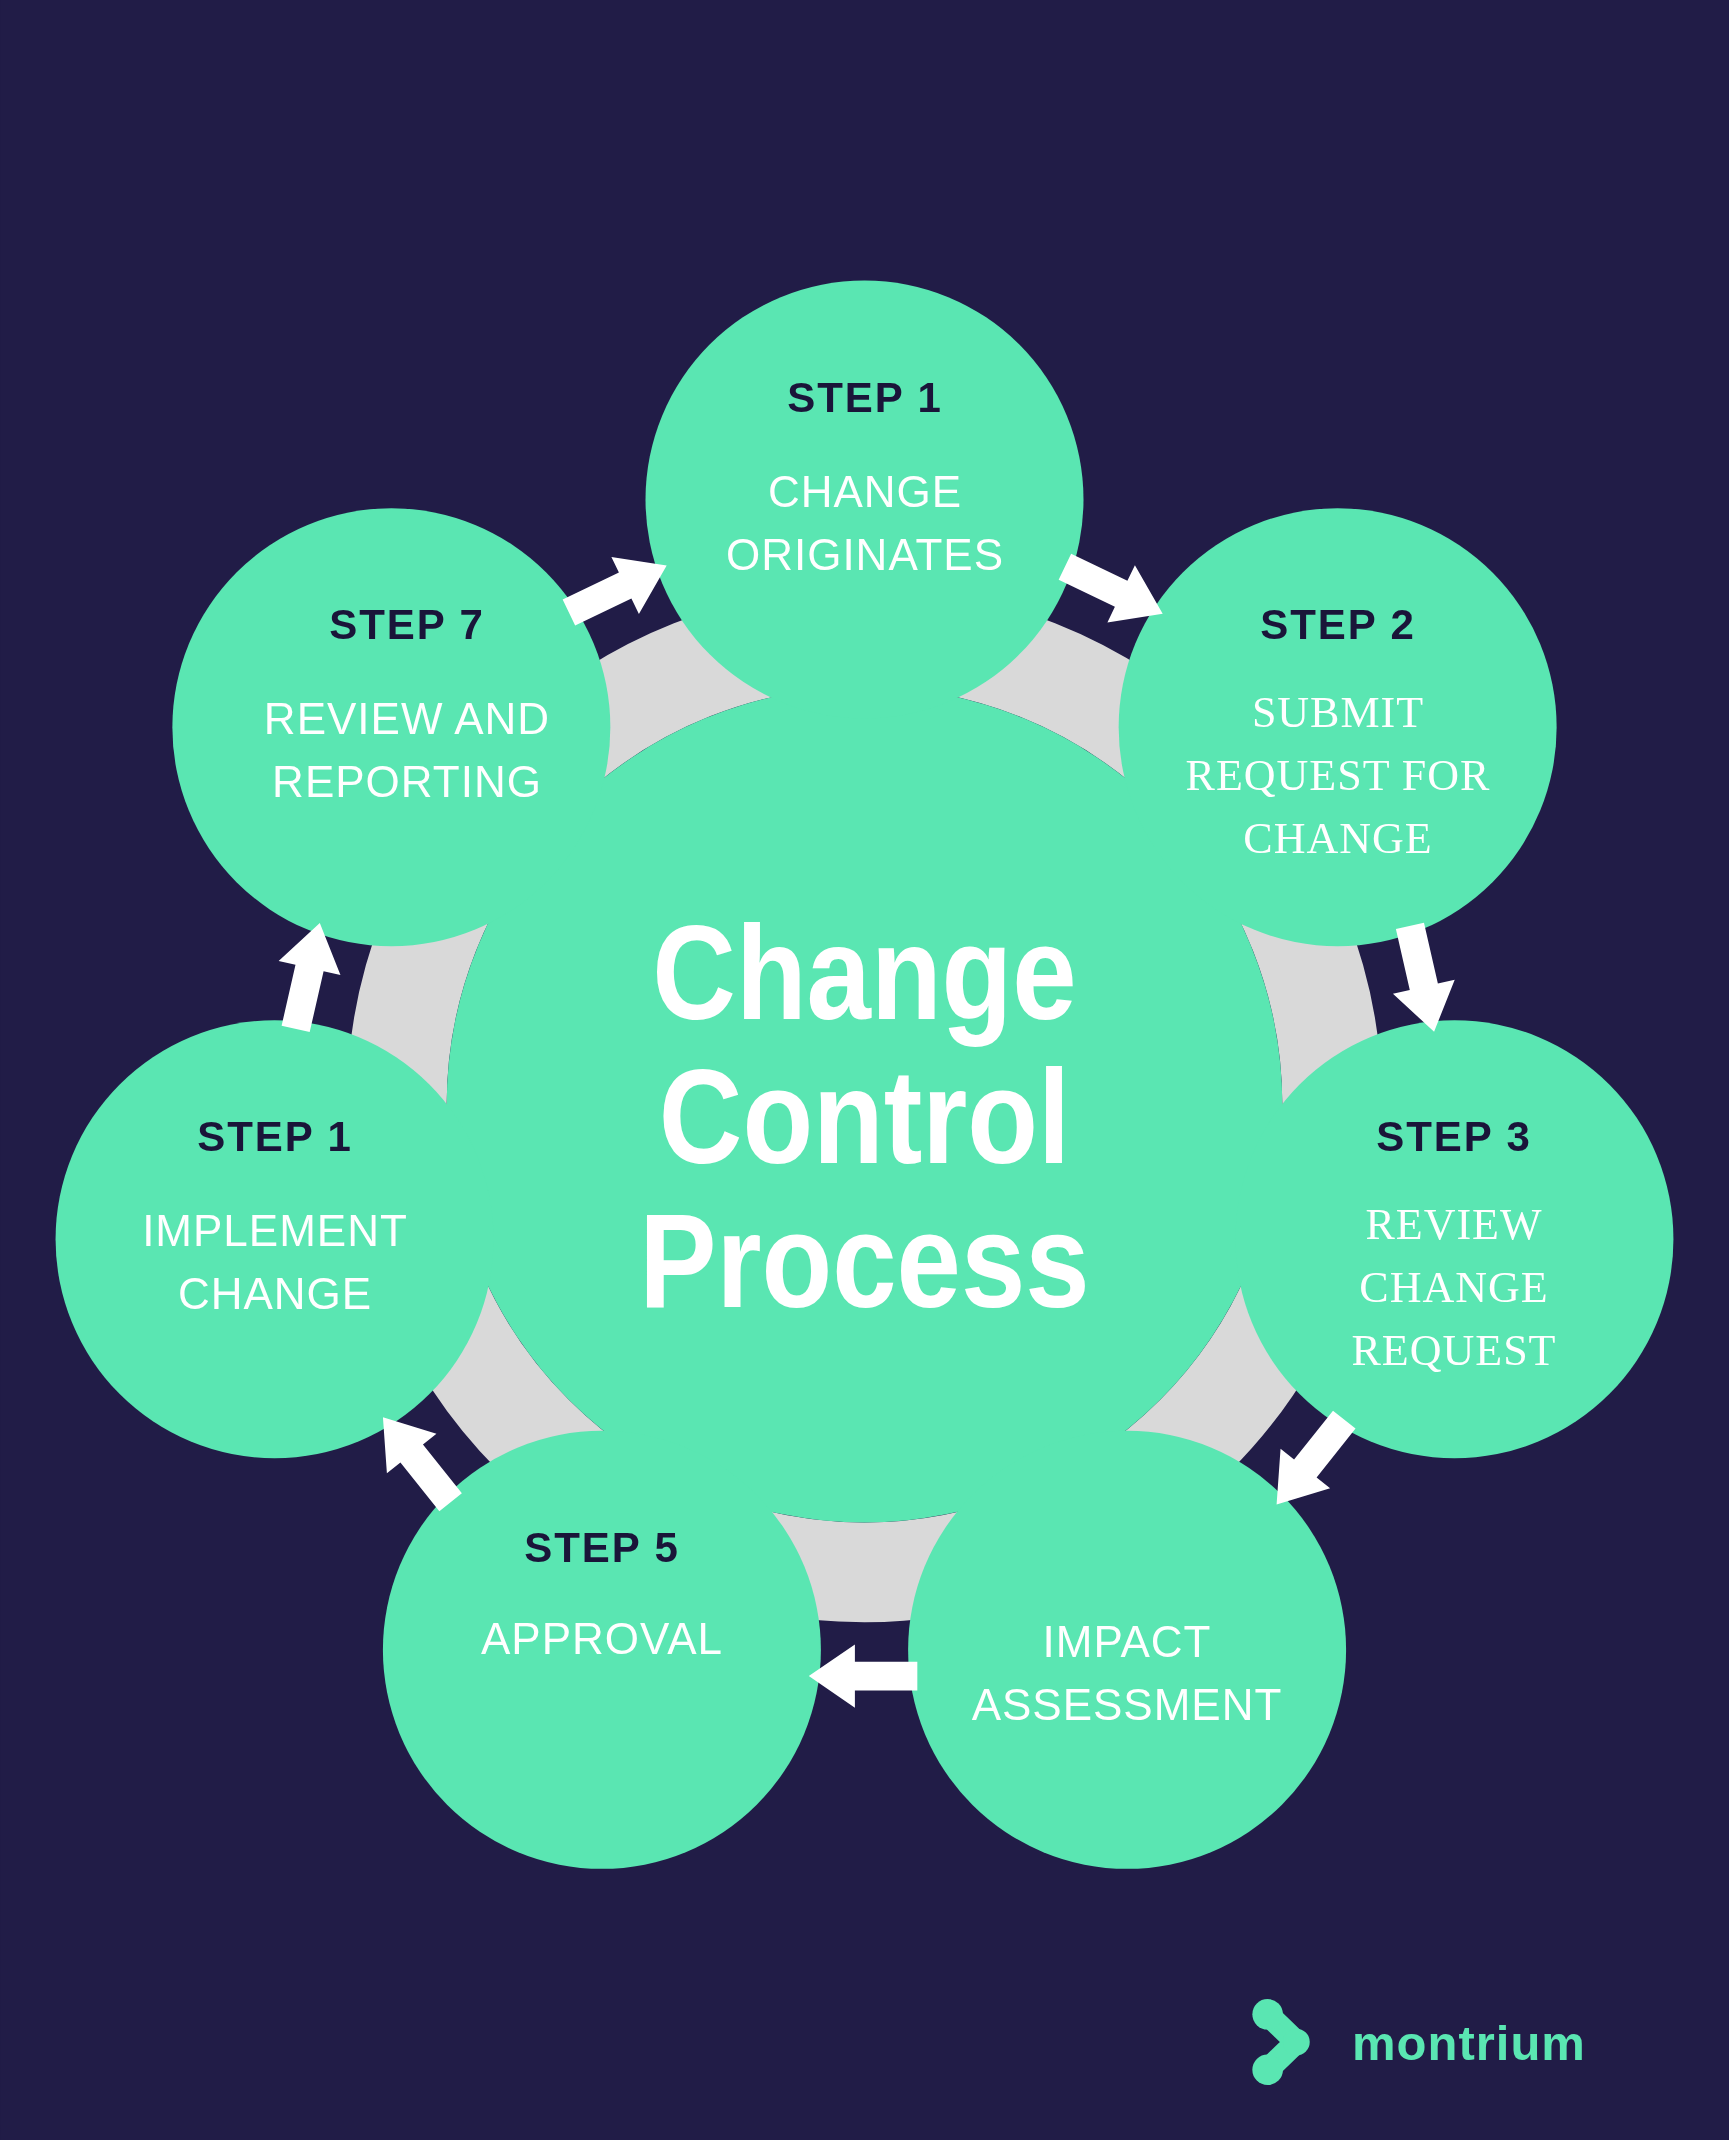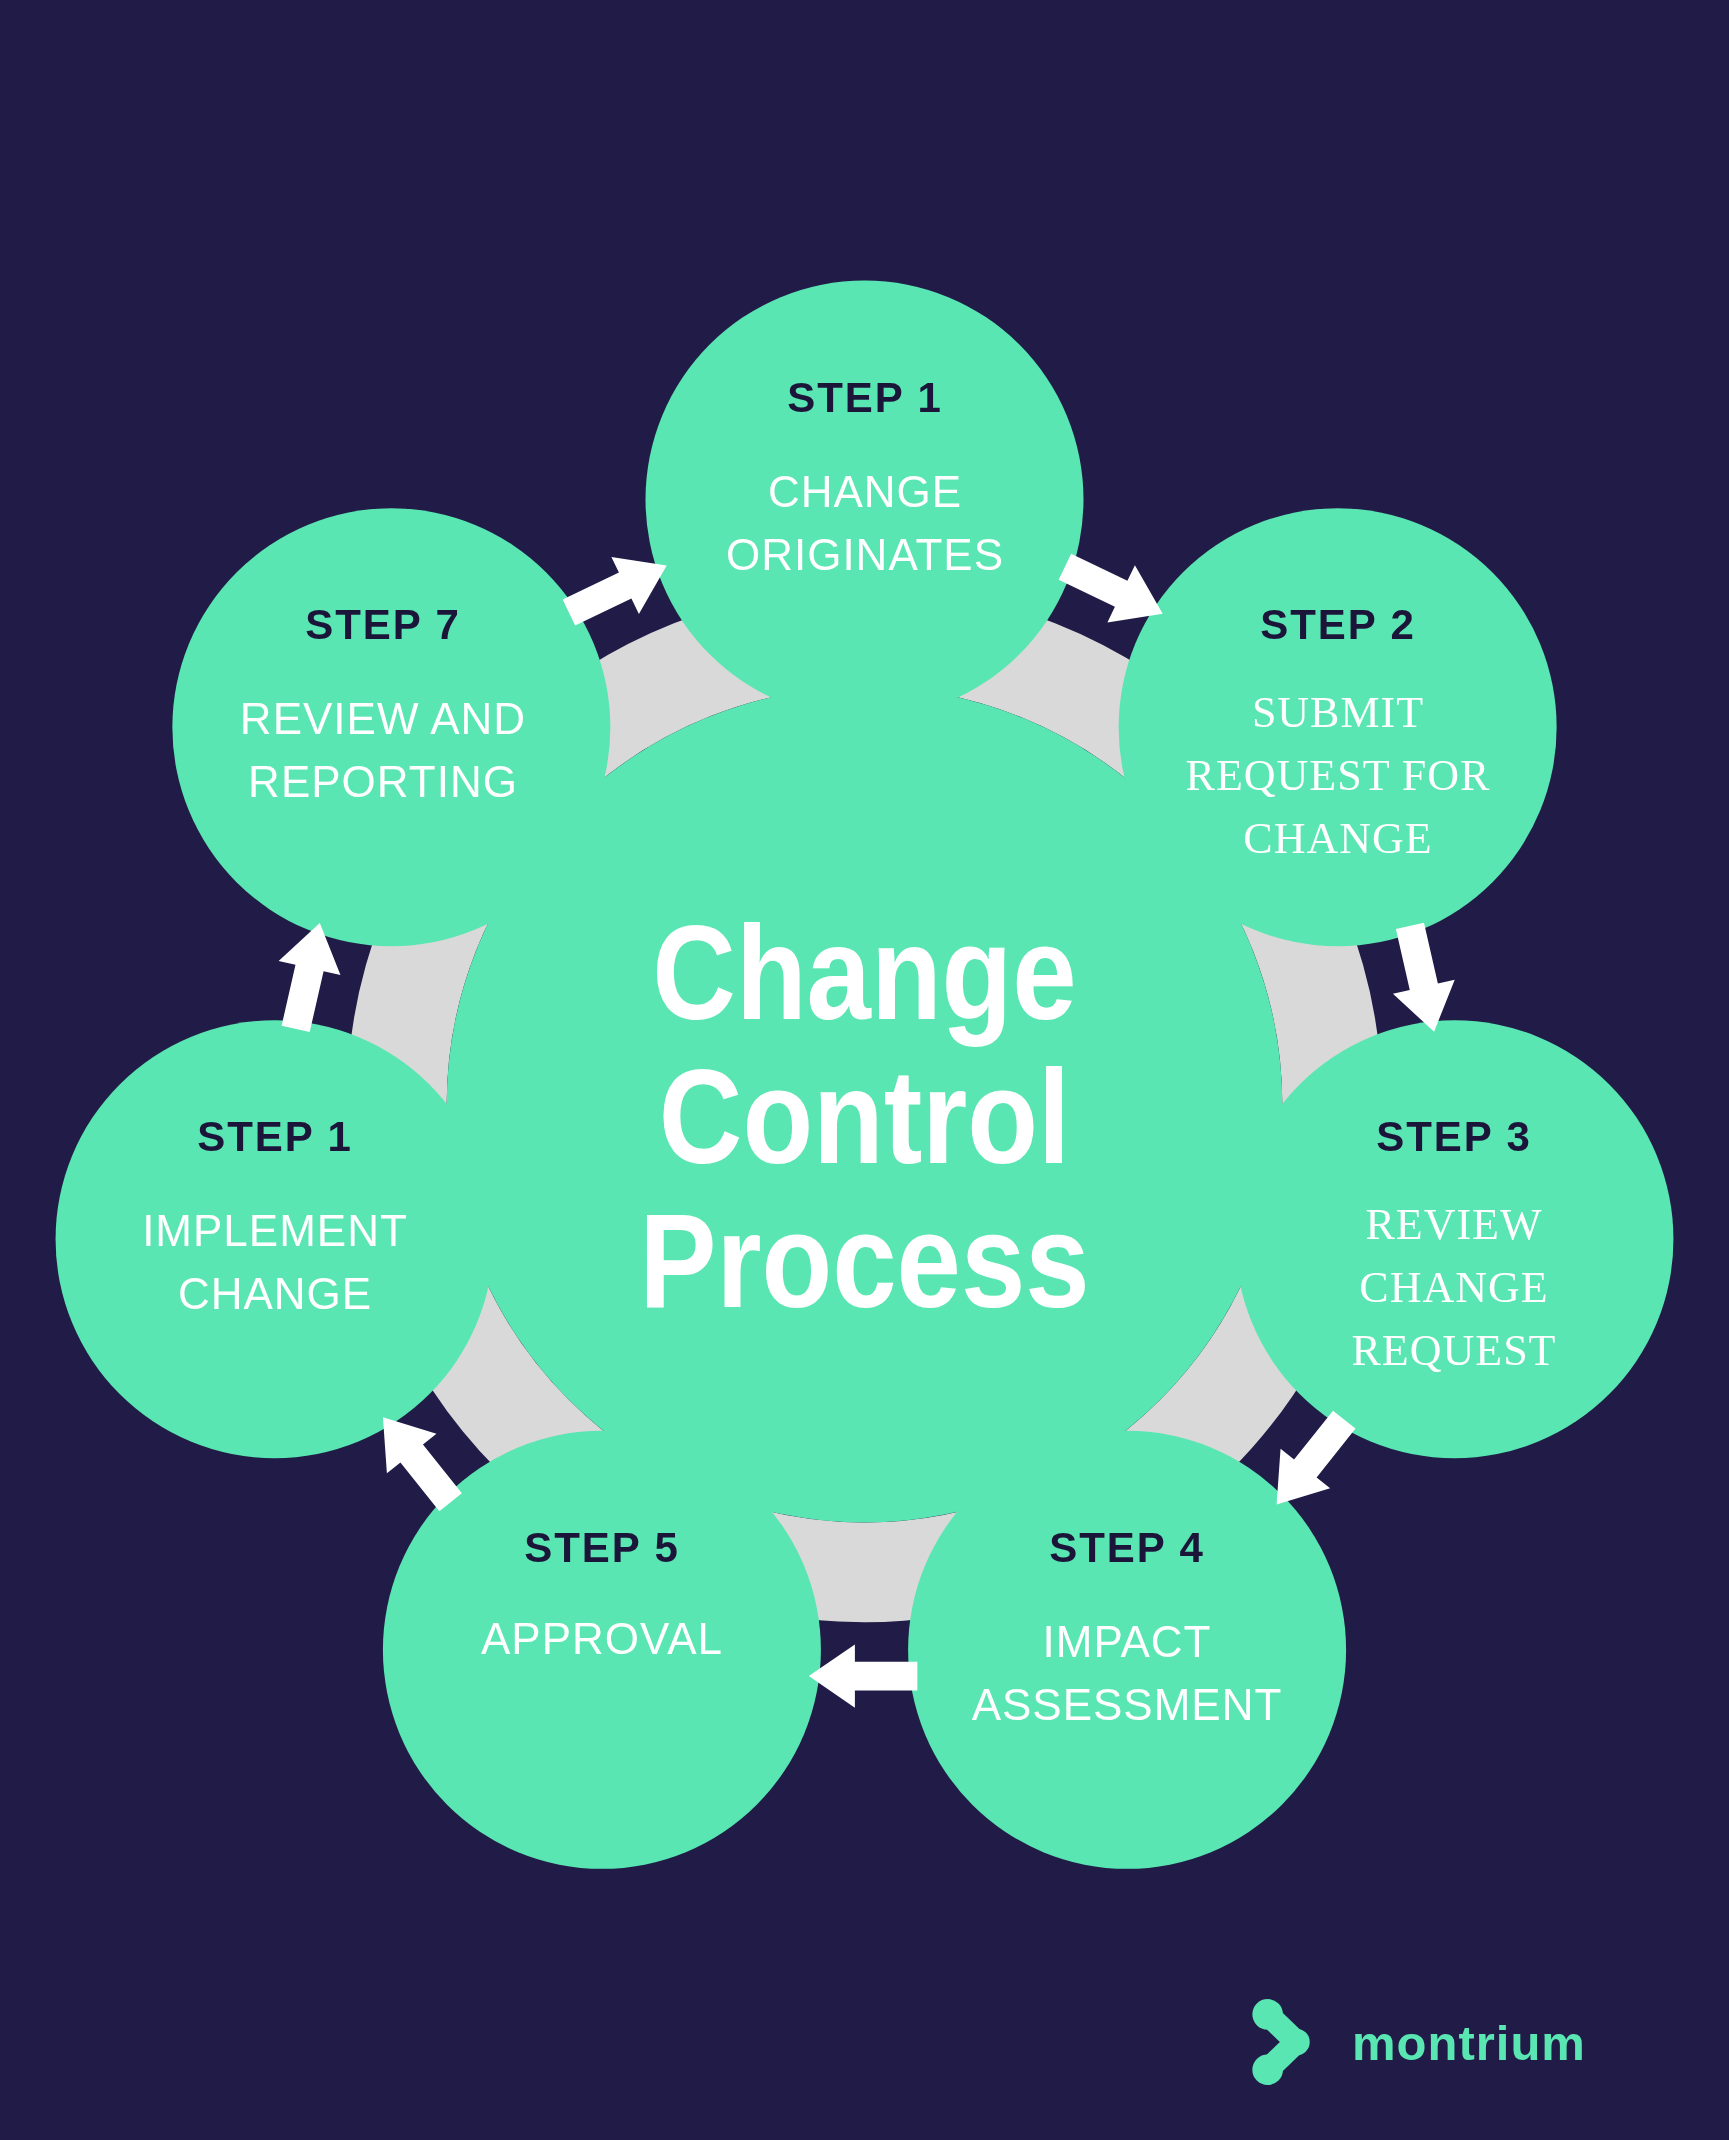--- a/index.html
+++ b/index.html
@@ -108,21 +108,20 @@
   <div class="step lines3" style="left:1235px;top:1020px;">
     <div class="num">STEP 3</div>
     <div class="label">
       <span>REVIEW</span>
       <span>CHANGE</span>
       <span>REQUEST</span>
     </div>
   </div>
 
   <div class="step lines2" style="left:908px;top:1431px;">
-    <div class="num">STEP 4</div>
     <div class="label">
       <span>IMPACT</span>
       <span>ASSESSMENT</span>
     </div>
   </div>
 
   <div class="step lines1" style="left:383px;top:1431px;">
     <div class="num">STEP 5</div>
     <div class="label">
       <span>APPROVAL</span>
@@ -130,21 +129,21 @@
   </div>
 
   <div class="step lines2" style="left:56px;top:1020px;">
     <div class="num">STEP 1</div>
     <div class="label">
       <span>IMPLEMENT</span>
       <span>CHANGE</span>
     </div>
   </div>
 
-  <div class="step lines2" style="left:164px;top:508px;text-decoration:underline;">
+  <div class="step lines2" style="left:188px;top:508px;text-decoration:underline;">
     <div class="num">STEP 7</div>
     <div class="label">
       <span>REVIEW AND</span>
       <span>REPORTING</span>
     </div>
   </div>
 
   <div id="center-title">
     <span>Change</span>
     <span>Control</span>

